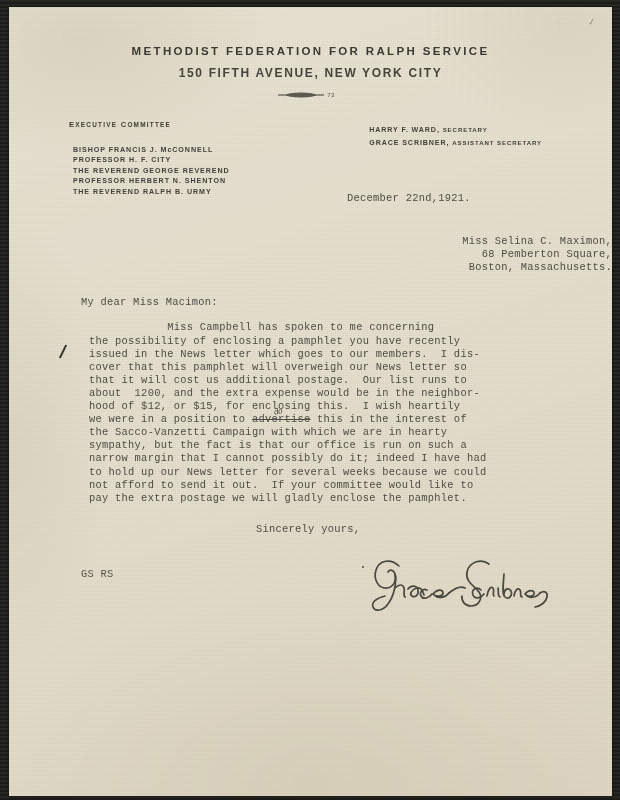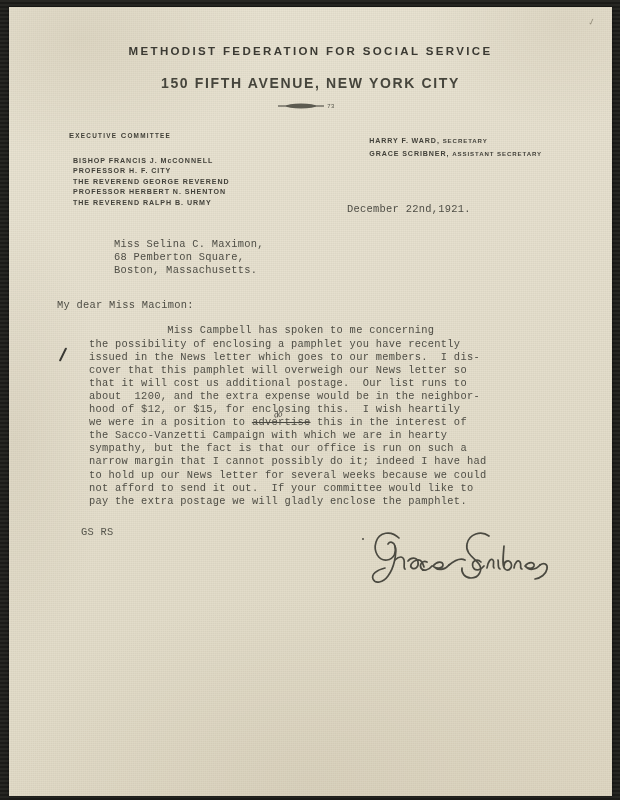--- a/index.html
+++ b/index.html
@@ -63,22 +63,22 @@
     padding-top: 38px;
   }
   .org-name {
     font-size: 11.5px;
     font-weight: bold;
     letter-spacing: 2.35px;
     color: #3b3a33;
     white-space: nowrap;
   }
   .org-address {
-    margin-top: 18px;
-    font-size: 14px;
+    margin-top: 9px;
+    font-size: 12px;
     font-weight: bold;
     letter-spacing: 1.65px;
     color: #46453c;
     white-space: nowrap;
   }
   .ornament-row {
     margin-top: 9px;
     height: 12px;
     display: flex;
     align-items: center;
@@ -168,26 +168,27 @@
     color: #4e4d45;
     font-size: 10.4px;
     line-height: 13.1px;
     letter-spacing: 0.28px;
     white-space: pre;
   }
   .date-line {
     padding-left: 338px;
   }
   .address-block {
-    margin-top: 22px;
+    margin-top: 30px;
     padding-left: 105px;
+    text-align: right;
   }
   .salutation {
     margin-top: 22px;
-    padding-left: 48px;
+    padding-left: 72px;
   }
   .body-para {
     margin-top: 12px;
     padding-left: 80px;
     position: relative;
   }
   .closing {
     margin-top: 18px;
     padding-left: 247px;
   }
@@ -226,21 +227,21 @@
 
   
   .sig-zone {
     position: relative;
     margin-top: 12px;
     height: 88px;
   }
   .initials {
     position: absolute;
     left: 72px;
-    top: 6px;
+    top: 20px;
     font-family: "Liberation Mono", "DejaVu Sans Mono", monospace;
     font-size: 10.4px;
     line-height: 13.1px;
     color: #55544b;
     letter-spacing: 0.28px;
   }
   .signature {
     position: absolute;
     left: 352px;
     top: -4px;
@@ -271,21 +272,21 @@
 </head>
 <body>
 
 <div class="scan-frame">
   <div class="paper">
     <div class="sheet-inner">
 
       <div class="corner-mark">✓</div>
 
       <div class="letterhead">
-        <div class="org-name">METHODIST FEDERATION FOR SOCIAL SERVICE</div>
+        <div class="org-name">METHODIST FEDERATION FOR RALPH SERVICE</div>
         <div class="org-address">150 FIFTH AVENUE,  NEW YORK CITY</div>
         <div class="ornament-row">
           <span class="ornament"></span>
           <span class="union-num">73</span>
         </div>
       </div>
 
       <div class="officers">
 
         <div class="committee">
@@ -322,20 +323,21 @@
 about  1200, and the extra expense would be in the neighbor-
 hood of $12, or $15, for enclosing this.  I wish heartily
 we were in a position to </span><span class="struck"><span>advertise</span><span class="handwritten-ins">do</span></span><span> this in the interest of
 the Sacco-Vanzetti Campaign with which we are in hearty
 sympathy, but the fact is that our office is run on such a
 narrow margin that I cannot possibly do it; indeed I have had
 to hold up our News letter for several weeks because we could
 not afford to send it out.  If your committee would like to
 pay the extra postage we will gladly enclose the pamphlet.</span></div>
 
+      <div class="typed closing">Sincerely yours,</div>
 
       <div class="sig-zone">
         <div class="initials">GS
 RS</div>
 
         <div class="signature">
           <span class="sig-dot"></span>
           <svg width="190" height="72" viewBox="0 0 190 72" fill="none">
             <g stroke="#4a4940" stroke-width="1.7" stroke-linecap="round" stroke-linejoin="round" fill="none">
 

